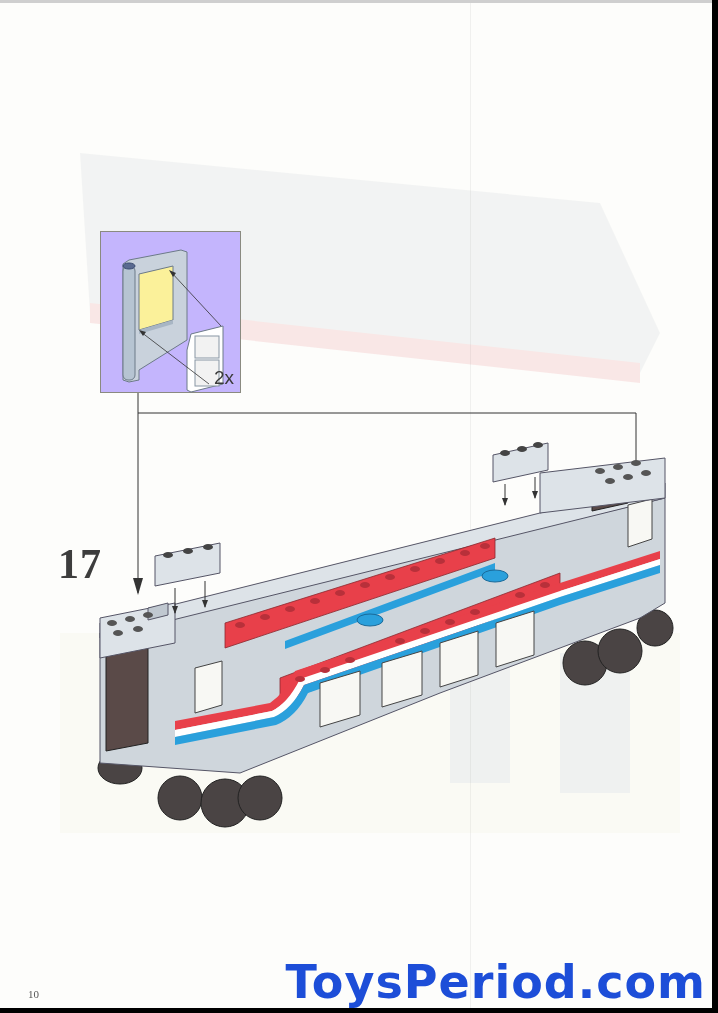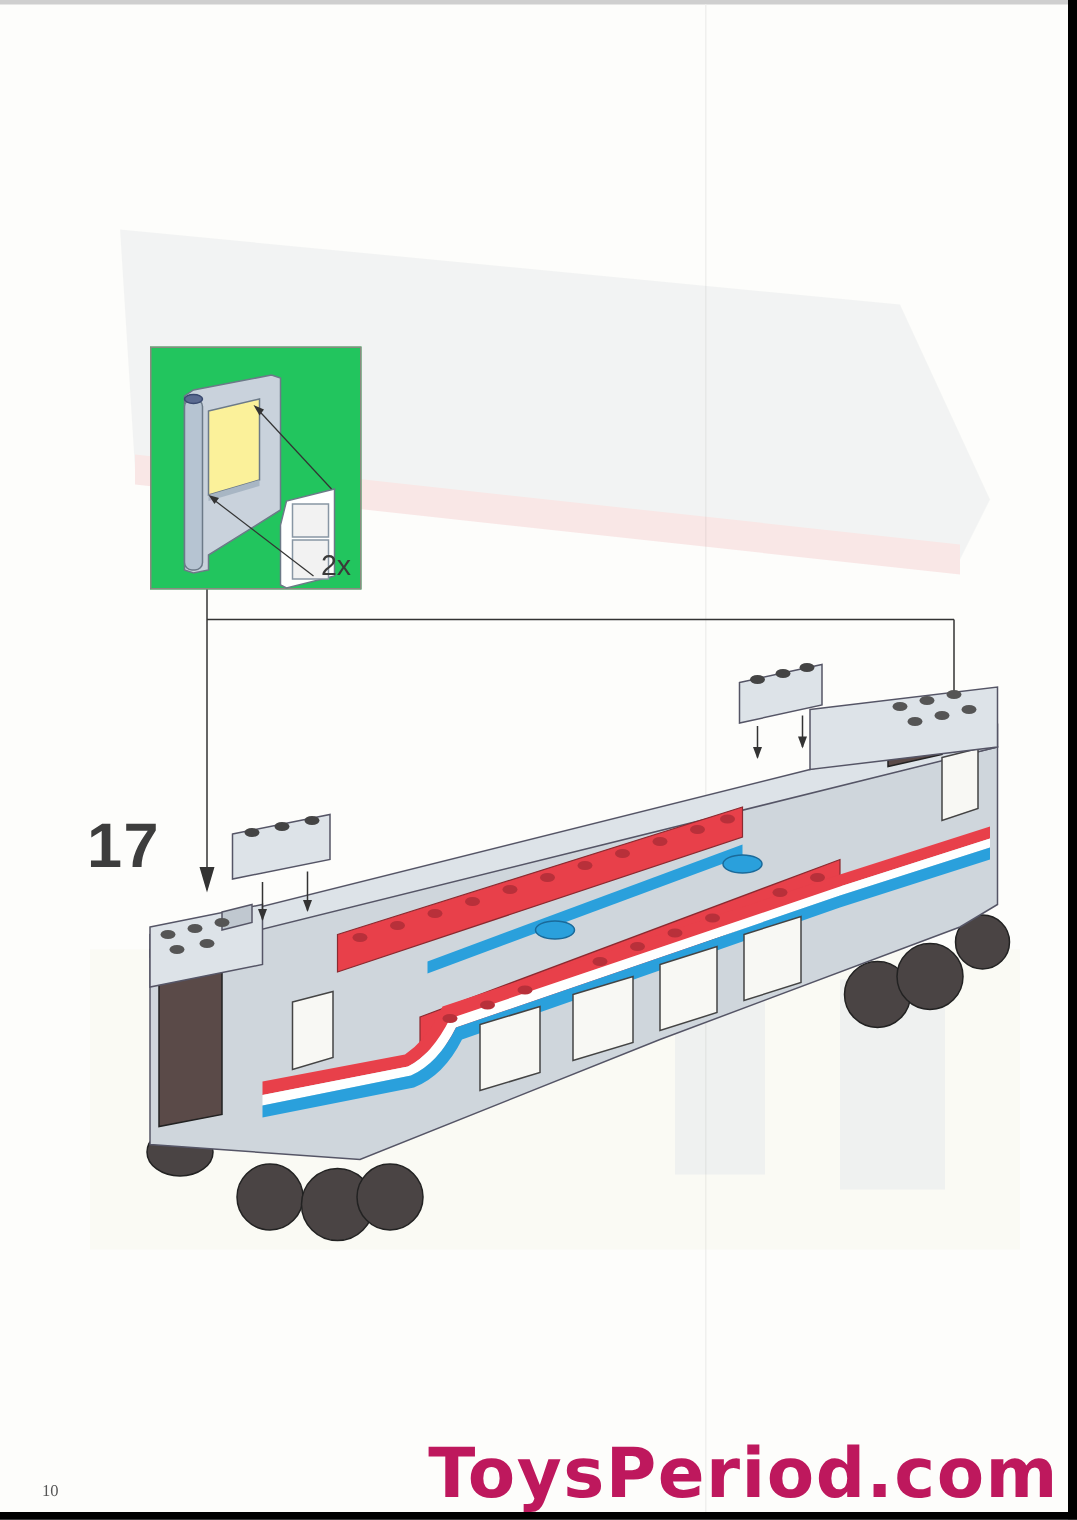--- a/index.html
+++ b/index.html
@@ -8,38 +8,38 @@
     position:absolute; left:0; top:0; width:712px; height:1008px;
     background:#fdfdfb;
     border-top:3px solid #cfcfcf;
     box-sizing:border-box;
     font-family:"Liberation Sans", sans-serif;
   }
   .fold { position:absolute; left:470px; top:0; width:1px; height:1008px; background:#f0f0ee; }
   .ghost { position:absolute; left:0; top:0; width:712px; height:1008px; opacity:0.13; }
   .callout {
     position:absolute; left:100px; top:228px; width:141px; height:162px;
-    background:#22c55e; border:1px solid #8a8a80; box-sizing:border-box;
+    background:#c4b5fd; border:1px solid #8a8a80; box-sizing:border-box;
   }
   .callout-qty {
     position:absolute; right:6px; bottom:3px; font-size:19px; color:#3a3a3a;
     font-family:"Liberation Sans", sans-serif;
   }
   .step-number {
     position:absolute; left:58px; top:537px; font-size:42px; font-weight:bold;
-    color:#3d3d3d; letter-spacing:1px; font-family:Liberation Sans, sans-serif;
+    color:#3d3d3d; letter-spacing:1px; font-family:Liberation Serif, serif;
   }
   .illustration { position:absolute; left:0; top:0; width:712px; height:1008px; }
   .page-num {
     position:absolute; left:28px; top:985px; font-size:11px; color:#555;
     font-family:Liberation Serif, serif;
   }
   .watermark {
     position:absolute; right:6px; top:952px; font-size:46px; font-weight:bold;
-    color:#be185d; letter-spacing:1px; font-family:"DejaVu Sans", sans-serif;
+    color:#1d4ed8; letter-spacing:1px; font-family:"DejaVu Sans", sans-serif;
   }
   .right-edge { position:absolute; left:712px; top:0; width:6px; height:1013px; background:#000; }
   .bottom-edge { position:absolute; left:0; top:1008px; width:718px; height:5px; background:#000; }
 </style>
 </head>
 <body>
 
 <div class="page">
 
   <div class="fold"></div>

